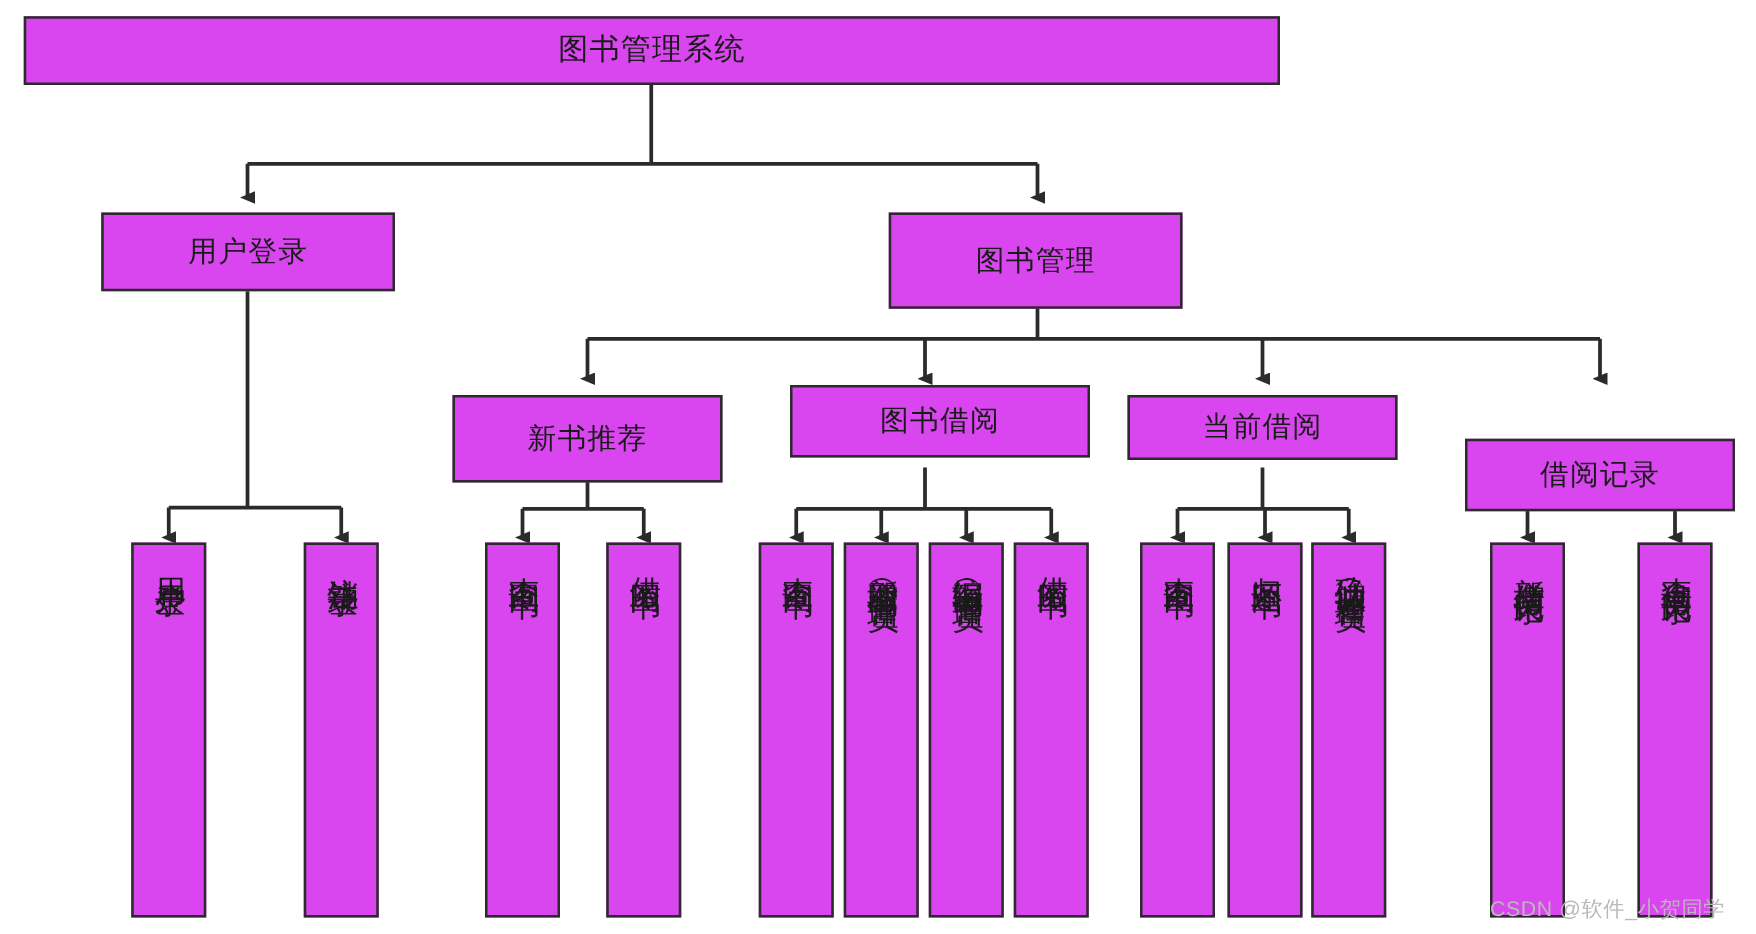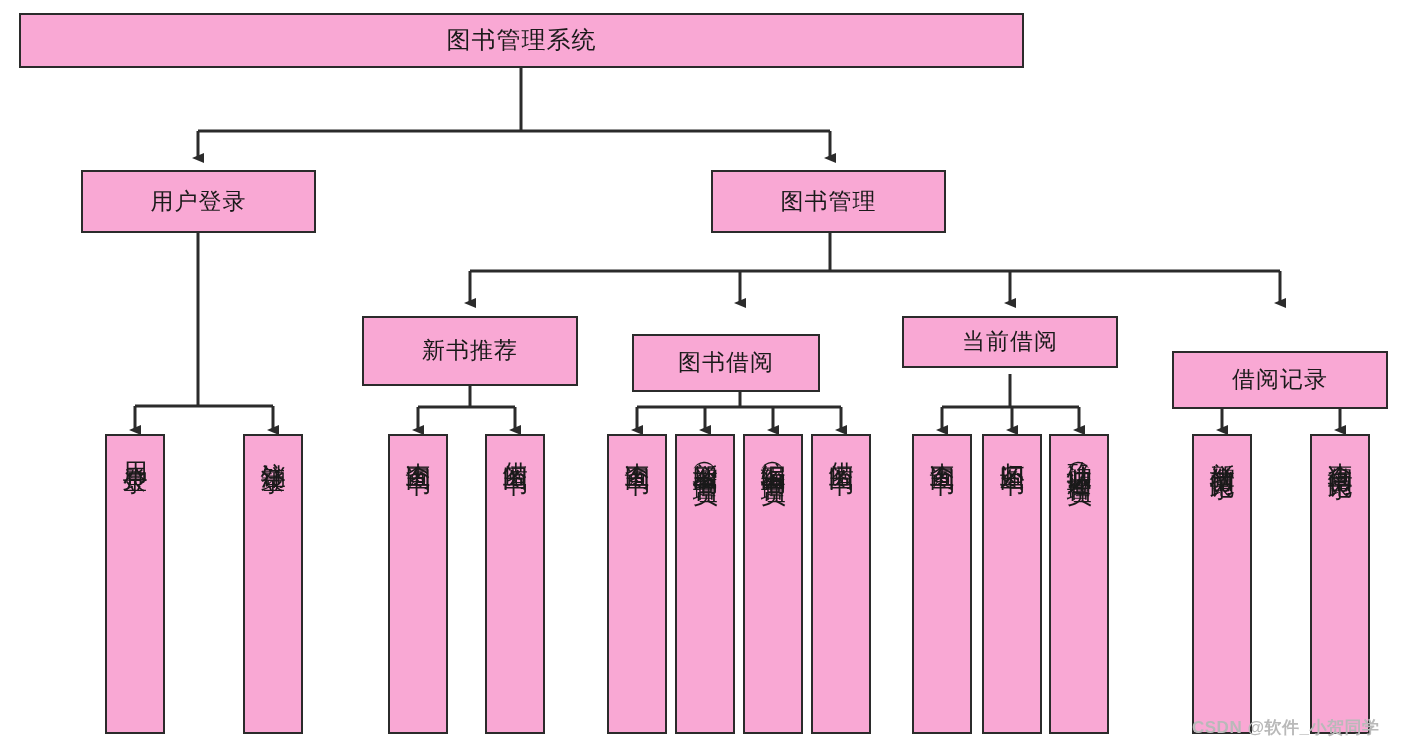--- a/index.html
+++ b/index.html
@@ -21,21 +21,21 @@
     position: absolute;
     left: 0;
     top: 0;
     width: 1405px;
     height: 747px;
     pointer-events: none;
   }
   .node {
     position: absolute;
     box-sizing: border-box;
-    background: #f9a8d4;
+    background: #d946ef;
     border: 2px solid #2b2b2b;
     display: flex;
     align-items: center;
     justify-content: center;
     color: #1a1a1a;
   }
   .node .lbl {
     display: block;
     text-align: center;
     line-height: 1.18;
@@ -127,28 +127,28 @@
     </g>
   </svg>
 
   <div class="node h root" style="left:19px; top:13px; width:1005px; height:55px;">
     <span class="lbl">图书管理系统</span>
   </div>
 
   <div class="node h" style="left:81px; top:170px; width:235px; height:63px;">
     <span class="lbl">用户登录</span>
   </div>
-  <div class="node h" style="left:711px; top:170px; width:235px; height:63px;">
+  <div class="node h" style="left:711px; top:170px; width:235px; height:77px;">
     <span class="lbl">图书管理</span>
   </div>
 
   <div class="node h" style="left:362px; top:316px; width:216px; height:70px;">
     <span class="lbl">新书推荐</span>
   </div>
-  <div class="node h" style="left:632px; top:334px; width:188px; height:58px;">
+  <div class="node h" style="left:632px; top:308px; width:240px; height:58px;">
     <span class="lbl">图书借阅</span>
   </div>
   <div class="node h" style="left:902px; top:316px; width:216px; height:52px;">
     <span class="lbl">当前借阅</span>
   </div>
   <div class="node h" style="left:1172px; top:316px; width:216px; height:58px;margin-top:35px;">
     <span class="lbl">借阅记录</span>
   </div>
 
   <div class="node v" style="left:105px; top:434px; width:60px; height:300px;">
@@ -188,15 +188,15 @@
     <span class="lbl">确认归还（管理员）</span>
   </div>
 
   <div class="node v" style="left:1192px; top:434px; width:60px; height:300px;">
     <span class="lbl">新增借阅记录</span>
   </div>
   <div class="node v" style="left:1310px; top:434px; width:60px; height:300px;">
     <span class="lbl">查询借阅记录</span>
   </div>
 
-  <div class="watermark" style="left:1192px; top:716px;font-weight:bold;">CSDN @软件_小贺同学</div>
+  <div class="watermark" style="left:1192px; top:716px;">CSDN @软件_小贺同学</div>
 
 </div>
 
 </body></html>

